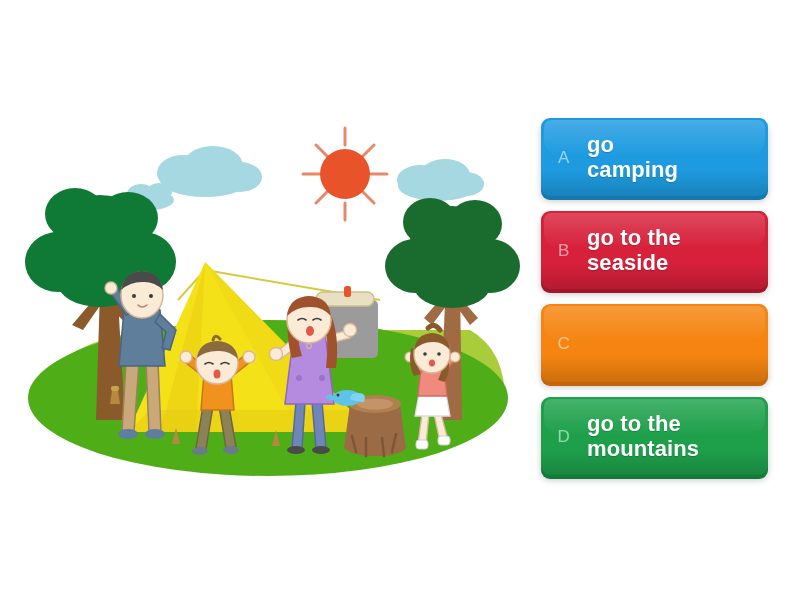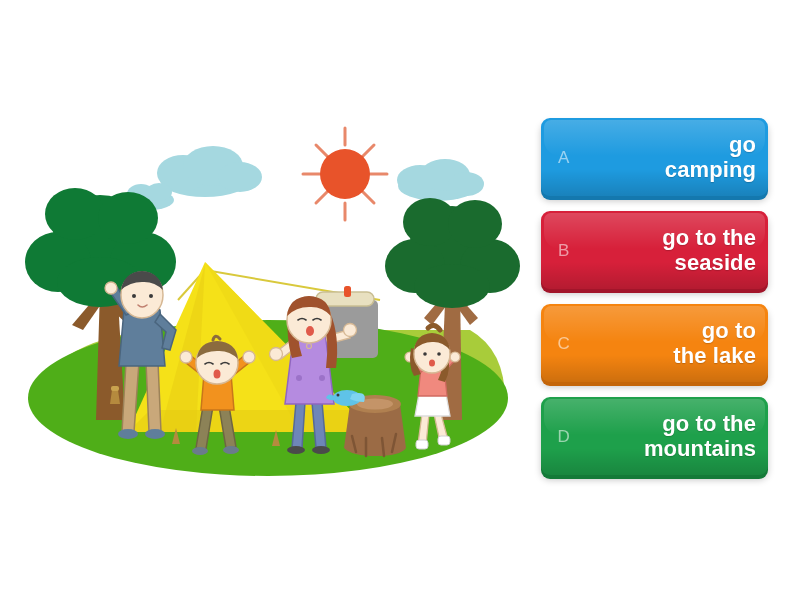--- a/index.html
+++ b/index.html
@@ -93,21 +93,21 @@
     font-weight: 400;
     color: rgba(255,255,255,0.55);
     line-height: 1;
     letter-spacing: 0.5px;
   }
   .option-text {
     position: relative;
     z-index: 2;
     flex: 1 1 auto;
     padding-right: 12px;
-    text-align: right;
+    text-align: left;
     color: #ffffff;
     font-size: 22px;
     font-weight: bold;
     line-height: 1.14;
     letter-spacing: 0.1px;
     text-shadow: 0 1px 1px rgba(0,0,0,0.18);
     white-space: pre-line;
   }
 
   #option-a { top: 0px;   background: #1E9BE0; }
@@ -341,22 +341,20 @@
     </div>
 
     <div id="option-b" class="answer-option" style="background: rgb(215, 32, 58); box-shadow: rgb(162, 21, 42) 0px 4px 0px 0px, rgba(0, 0, 0, 0.22) 0px 5px 7px;">
       <span class="option-letter">B</span>
       <span class="option-text">go to the
 seaside</span>
     </div>
 
     <div id="option-c" class="answer-option" style="background: rgb(245, 132, 16); box-shadow: rgb(196, 102, 10) 0px 4px 0px 0px, rgba(0, 0, 0, 0.22) 0px 5px 7px;">
       <span class="option-letter">C</span>
-      <span class="option-text">go to
-the lake</span>
     </div>
 
     <div id="option-d" class="answer-option" style="background: rgb(30, 160, 75); box-shadow: rgb(20, 122, 56) 0px 4px 0px 0px, rgba(0, 0, 0, 0.22) 0px 5px 7px;">
       <span class="option-letter">D</span>
       <span class="option-text">go to the
 mountains</span>
     </div>
 
   </div>
 </div>

